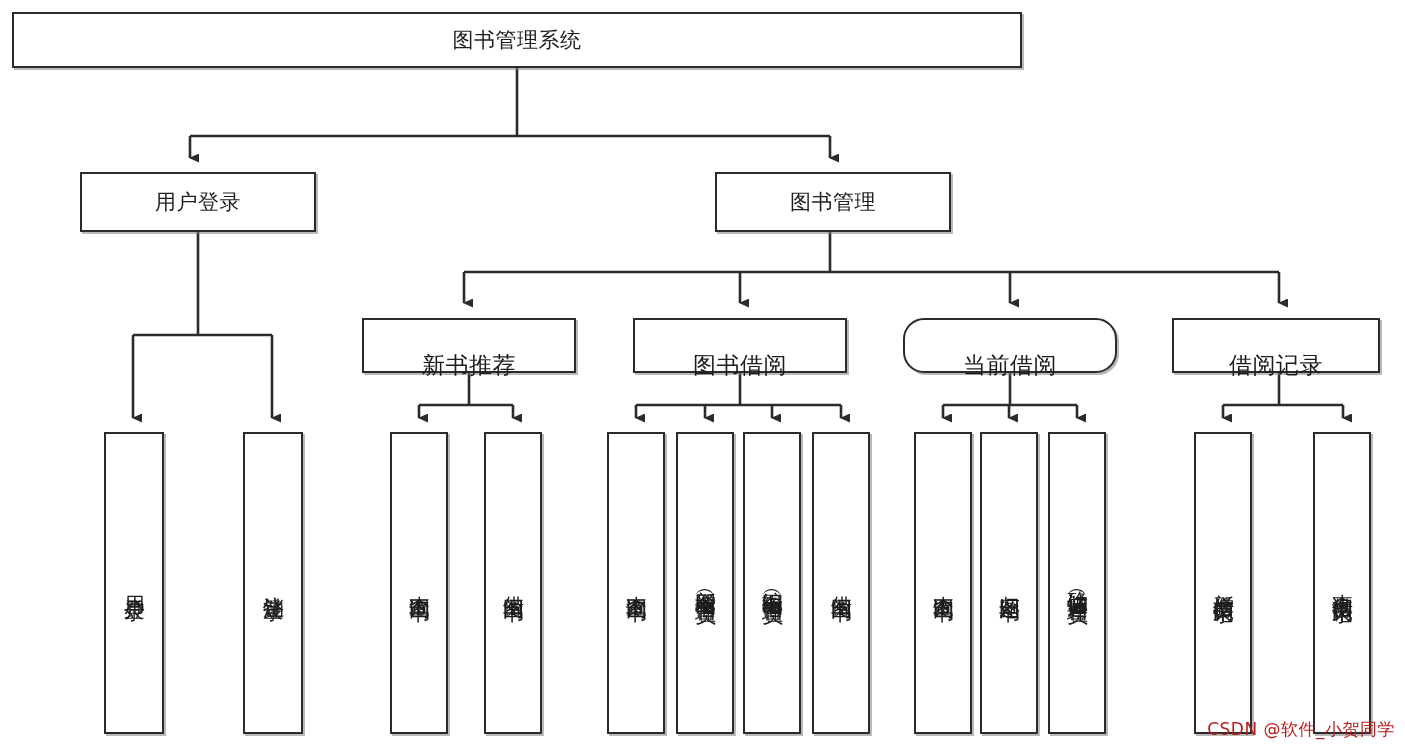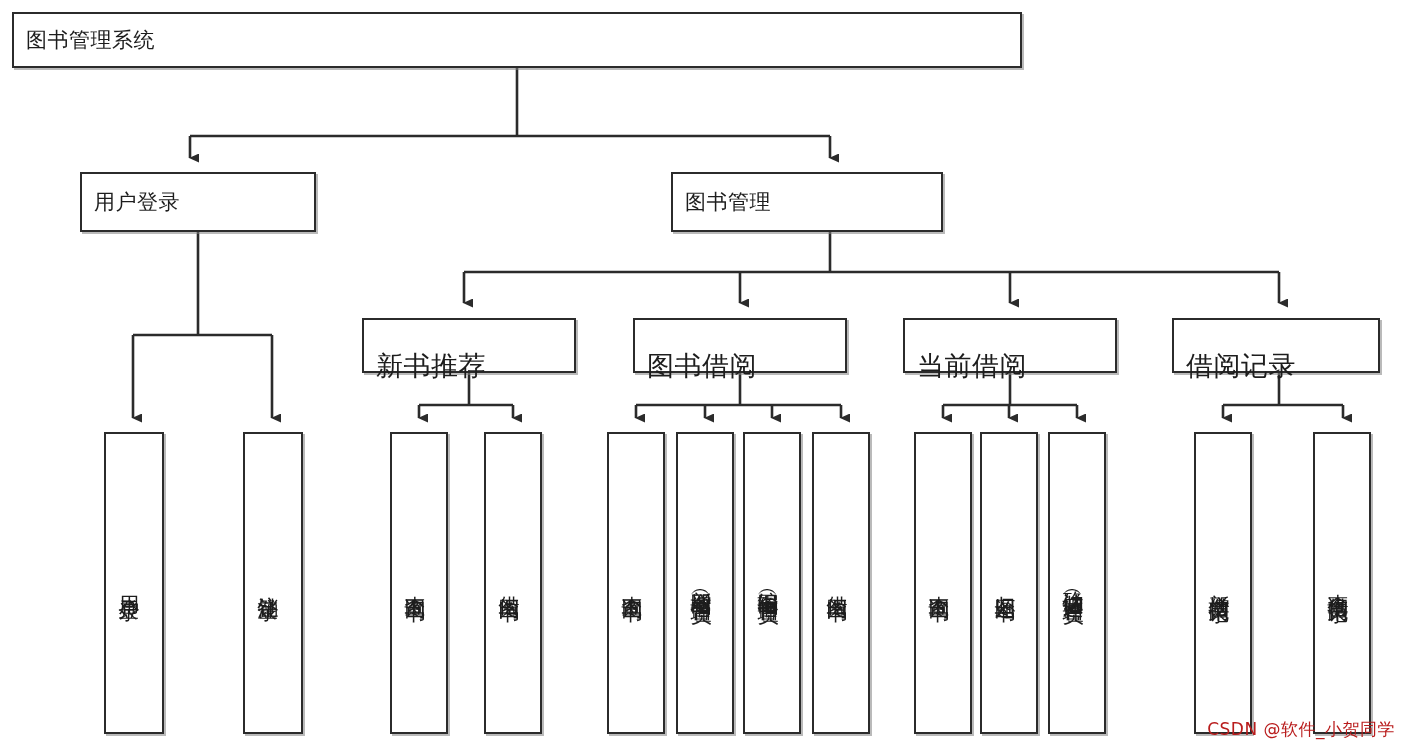--- a/index.html
+++ b/index.html
@@ -25,43 +25,43 @@
     width: 1405px;
     height: 747px;
   }
   .node-box {
     position: absolute;
     box-sizing: border-box;
     border: 2.5px solid #2b2b2b;
     background: #ffffff;
     display: flex;
     align-items: center;
+    justify-content: center;
     box-shadow: 2px 2px 0 0 rgba(130,130,130,0.55);
-    padding-left: 12px;
   }
   .node-label {
     color: #1d1d1d;
     font-size: 20px;
     line-height: 1.18;
     letter-spacing: 0.5px;
     white-space: nowrap;
     text-align: center;
     font-family: "DejaVu Sans", "Liberation Sans", sans-serif;
   }
   .node-box.vertical .node-label {
     writing-mode: vertical-rl;
     text-orientation: upright;
     letter-spacing: 2px;
     line-height: 1.0;
     font-size: 21px;
     white-space: nowrap;
   }
   .node-box.root .node-label { font-size: 21px; }
   .node-box.level2 .node-label { font-size: 21px; }
-  .node-box.level3 .node-label { font-size: 27px; margin-top: 40px; }
+  .node-box.level3 .node-label { font-size: 23px; margin-top: 40px; }
   #watermark {
     position: absolute;
     right: 10px;
     bottom: 6px;
     color: #b91c1c;
     font-size: 17px;
     letter-spacing: 0.5px;
     white-space: nowrap;
     font-family: "DejaVu Sans", "Liberation Sans", sans-serif;
     pointer-events: none;
@@ -123,31 +123,31 @@
     </g>
   </svg>
 
   <div class="node-box root" style="left:12px; top:12px; width:1010px; height:56px;">
     <span class="node-label">图书管理系统</span>
   </div>
 
   <div class="node-box level2" style="left:80px; top:172px; width:236px; height:60px;">
     <span class="node-label">用户登录</span>
   </div>
-  <div class="node-box level2" style="left:671px; top:172px; width:272px; height:60px;">
+  <div class="node-box level2" style="left:715px; top:172px; width:236px; height:60px;">
     <span class="node-label">图书管理</span>
   </div>
 
   <div class="node-box level3" style="left:362px; top:318px; width:214px; height:55px;">
     <span class="node-label">新书推荐</span>
   </div>
   <div class="node-box level3" style="left:633px; top:318px; width:214px; height:55px;">
     <span class="node-label">图书借阅</span>
   </div>
-  <div class="node-box level3" style="left:903px; top:318px; width:214px; height:55px;">
+  <div class="node-box level3" style="left:903px; top:318px; width:214px; height:55px;border-radius:21px;">
     <span class="node-label">当前借阅</span>
   </div>
   <div class="node-box level3" style="left:1172px; top:318px; width:208px; height:55px;">
     <span class="node-label">借阅记录</span>
   </div>
 
   <div class="node-box vertical" style="left:104px; top:432px; width:60px; height:302px;">
     <span class="node-label">用户登录</span>
   </div>
   <div class="node-box vertical" style="left:243px; top:432px; width:60px; height:302px;">

